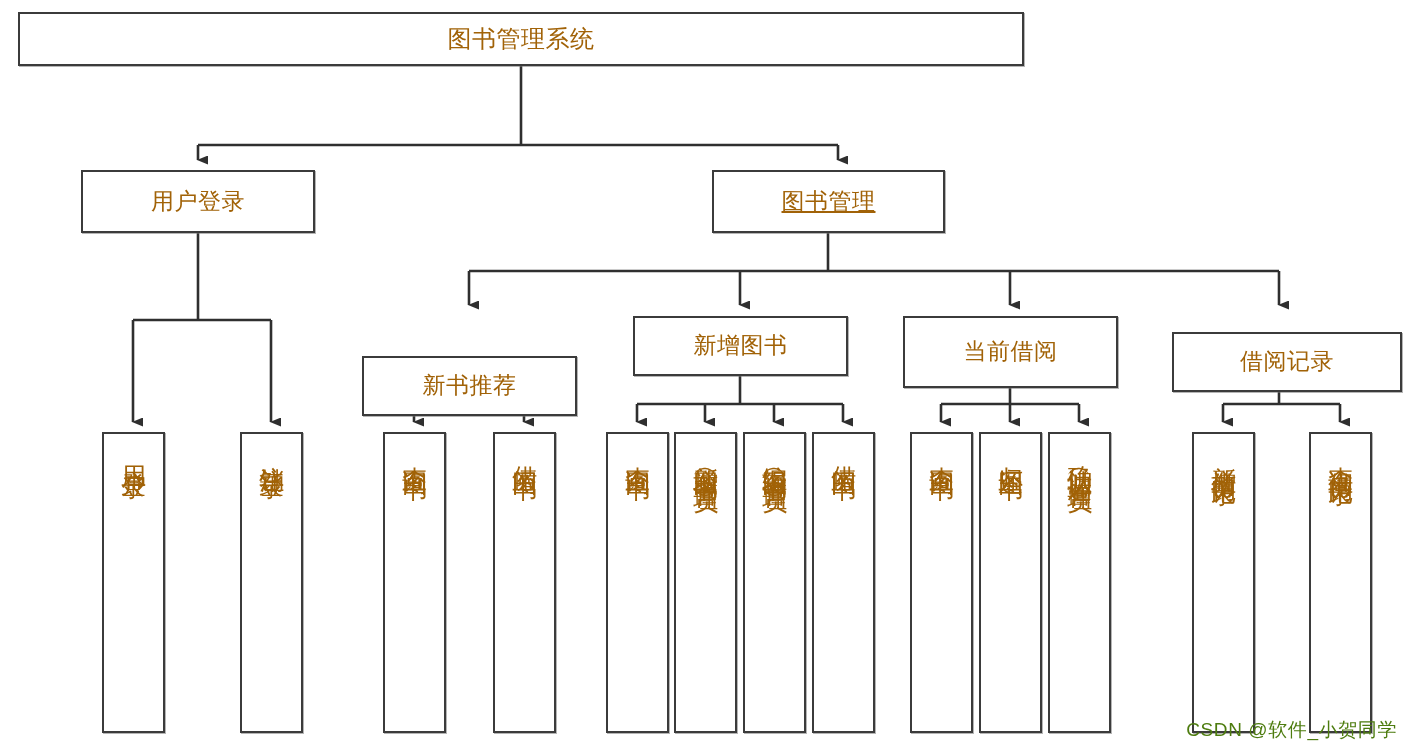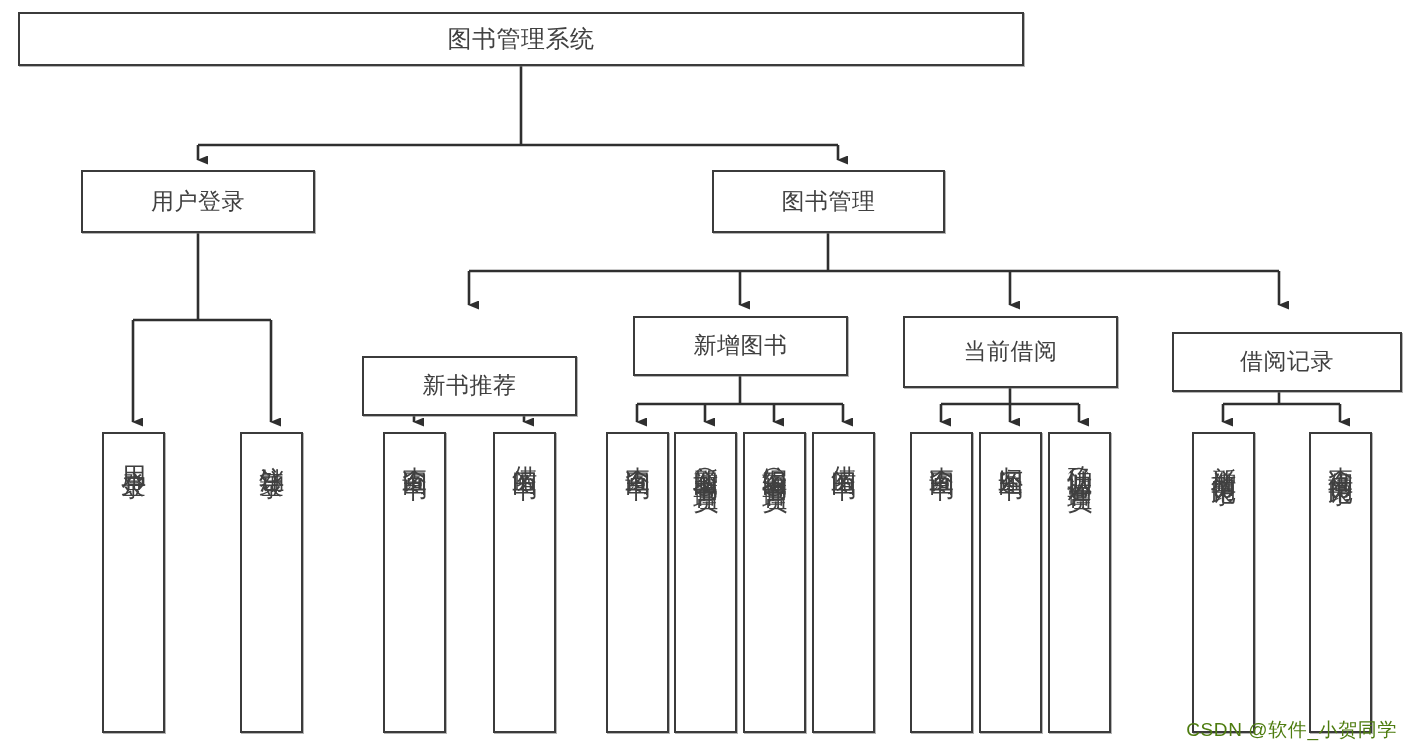--- a/index.html
+++ b/index.html
@@ -15,21 +15,21 @@
 
   .node{
     position:absolute;
     box-sizing:border-box;
     background:#ffffff;
     border:2.6px solid #3b3b3b;
     box-shadow:1px 1px 0 0 rgba(120,120,120,.55);
     display:flex;
     align-items:center;
     justify-content:center;
-    color:#404040;
+    color:#a16207;
     z-index:2;
   }
   .node .cap{
     display:block;
     text-align:center;
     line-height:1.28;
     letter-spacing:.5px;
     white-space:pre-line;
   }
   
@@ -112,21 +112,21 @@
     </g>
   </svg>
 
   <div class="node h root" style="left:18px;top:12px;width:1006px;height:54px;">
     <span class="cap">图书管理系统</span>
   </div>
 
   <div class="node h" style="left:81px;top:170px;width:234px;height:63px;">
     <span class="cap">用户登录</span>
   </div>
-  <div class="node h" style="left:712px;top:170px;width:233px;height:63px;">
+  <div class="node h" style="left:712px;top:170px;width:233px;height:63px;text-decoration:underline;">
     <span class="cap">图书管理</span>
   </div>
 
   <div class="node h" style="left:362px;top:316px;width:215px;height:60px;margin-top:40px;">
     <span class="cap">新书推荐</span>
   </div>
   <div class="node h" style="left:633px;top:316px;width:215px;height:60px;">
     <span class="cap">新增图书</span>
   </div>
   <div class="node h" style="left:903px;top:316px;width:215px;height:72px;">

